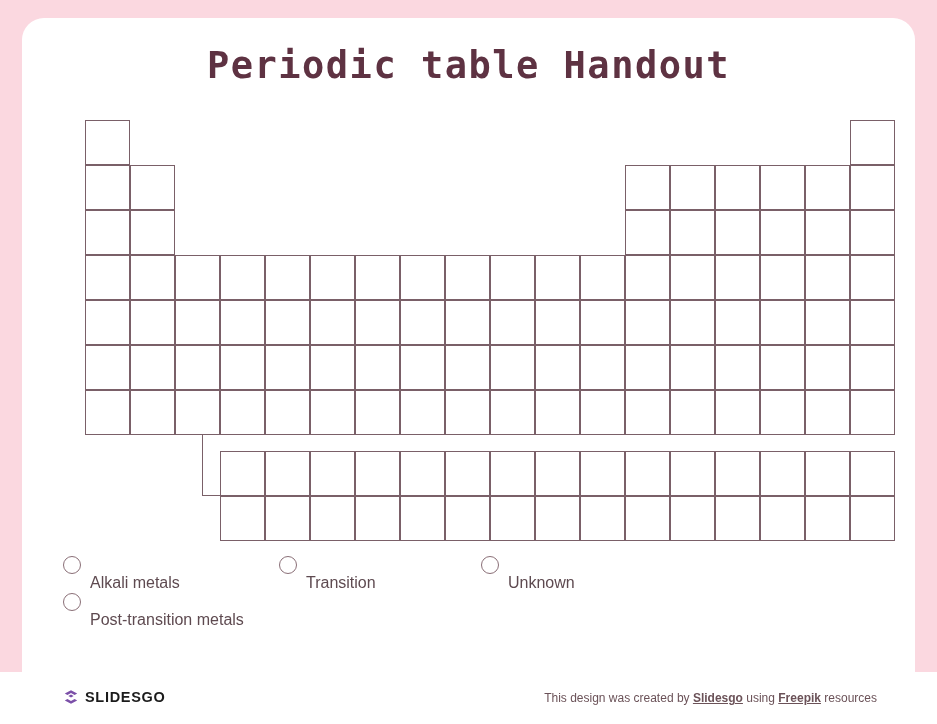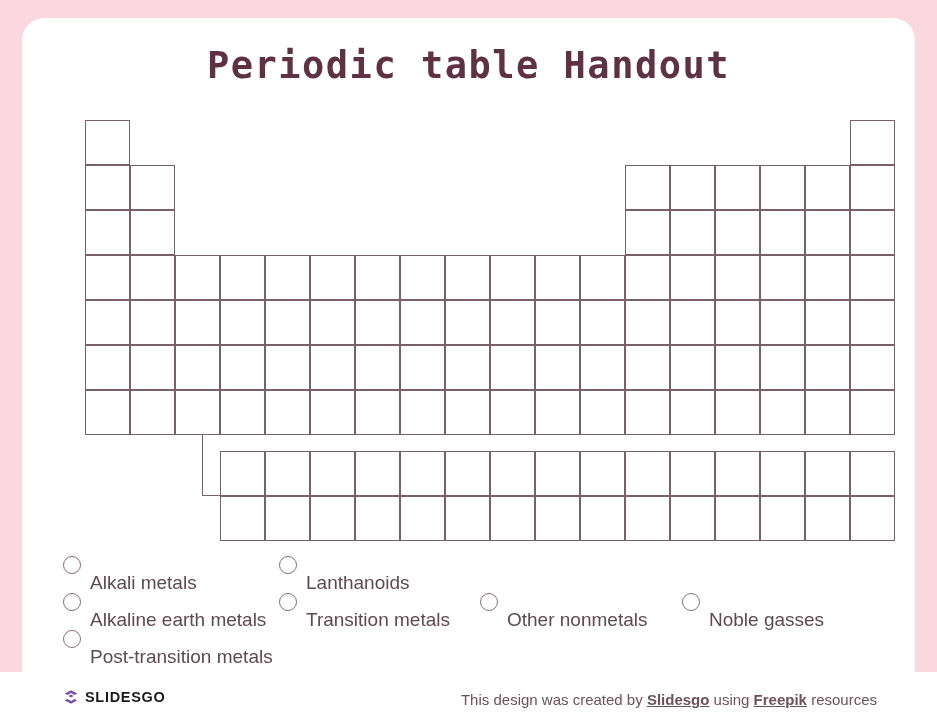--- a/index.html
+++ b/index.html
@@ -109,21 +109,21 @@
 
   .legend-circle {
     width: 18px;
     height: 18px;
     border: 1.3px solid #8A6F77;
     border-radius: 50%;
     flex: 0 0 auto;
   }
 
   .legend-label {
-    font-size: 19px;
+    font-size: 16px;
     color: #5E4A50;
     white-space: nowrap;
     margin-top: 36px;
   }
 
   
   #footer {
     position: absolute;
     left: 0;
     top: 672px;
@@ -145,21 +145,21 @@
     font-size: 14.5px;
     font-weight: bold;
     letter-spacing: .7px;
     color: #1B1B1B;
   }
 
   #credit {
     position: absolute;
     right: 60px;
     top: 19px;
-    font-size: 15px;
+    font-size: 12px;
     color: #6B5258;
     white-space: nowrap;
   }
 
   #credit a {
     color: #6B5258;
     font-weight: bold;
     text-decoration: underline;
   }
 </style>
@@ -297,39 +297,25 @@
       </div>
 
     <div id="legend">
         <div class="legend-row">
           <div class="legend-item c0">
             <span class="legend-circle"></span>
             <span class="legend-label">Alkali metals</span>
           </div>
           <div class="legend-item c2">
             <span class="legend-circle"></span>
-            <span class="legend-label">Lanthanoids</span>
-          </div>
-        </div>
-        <div class="legend-row">
-          <div class="legend-item c0">
-            <span class="legend-circle"></span>
-            <span class="legend-label">Alkaline earth metals</span>
-          </div>
-          <div class="legend-item c1">
-            <span class="legend-circle"></span>
-            <span class="legend-label">Transition metals</span>
-          </div>
-          <div class="legend-item c2">
-            <span class="legend-circle"></span>
-            <span class="legend-label">Other nonmetals</span>
+            <span class="legend-label">Transition</span>
           </div>
           <div class="legend-item c3">
             <span class="legend-circle"></span>
-            <span class="legend-label">Noble gasses</span>
+            <span class="legend-label">Unknown</span>
           </div>
         </div>
         <div class="legend-row">
           <div class="legend-item c1">
             <span class="legend-circle"></span>
             <span class="legend-label">Post-transition metals</span>
           </div>
         </div>
       </div>
 

